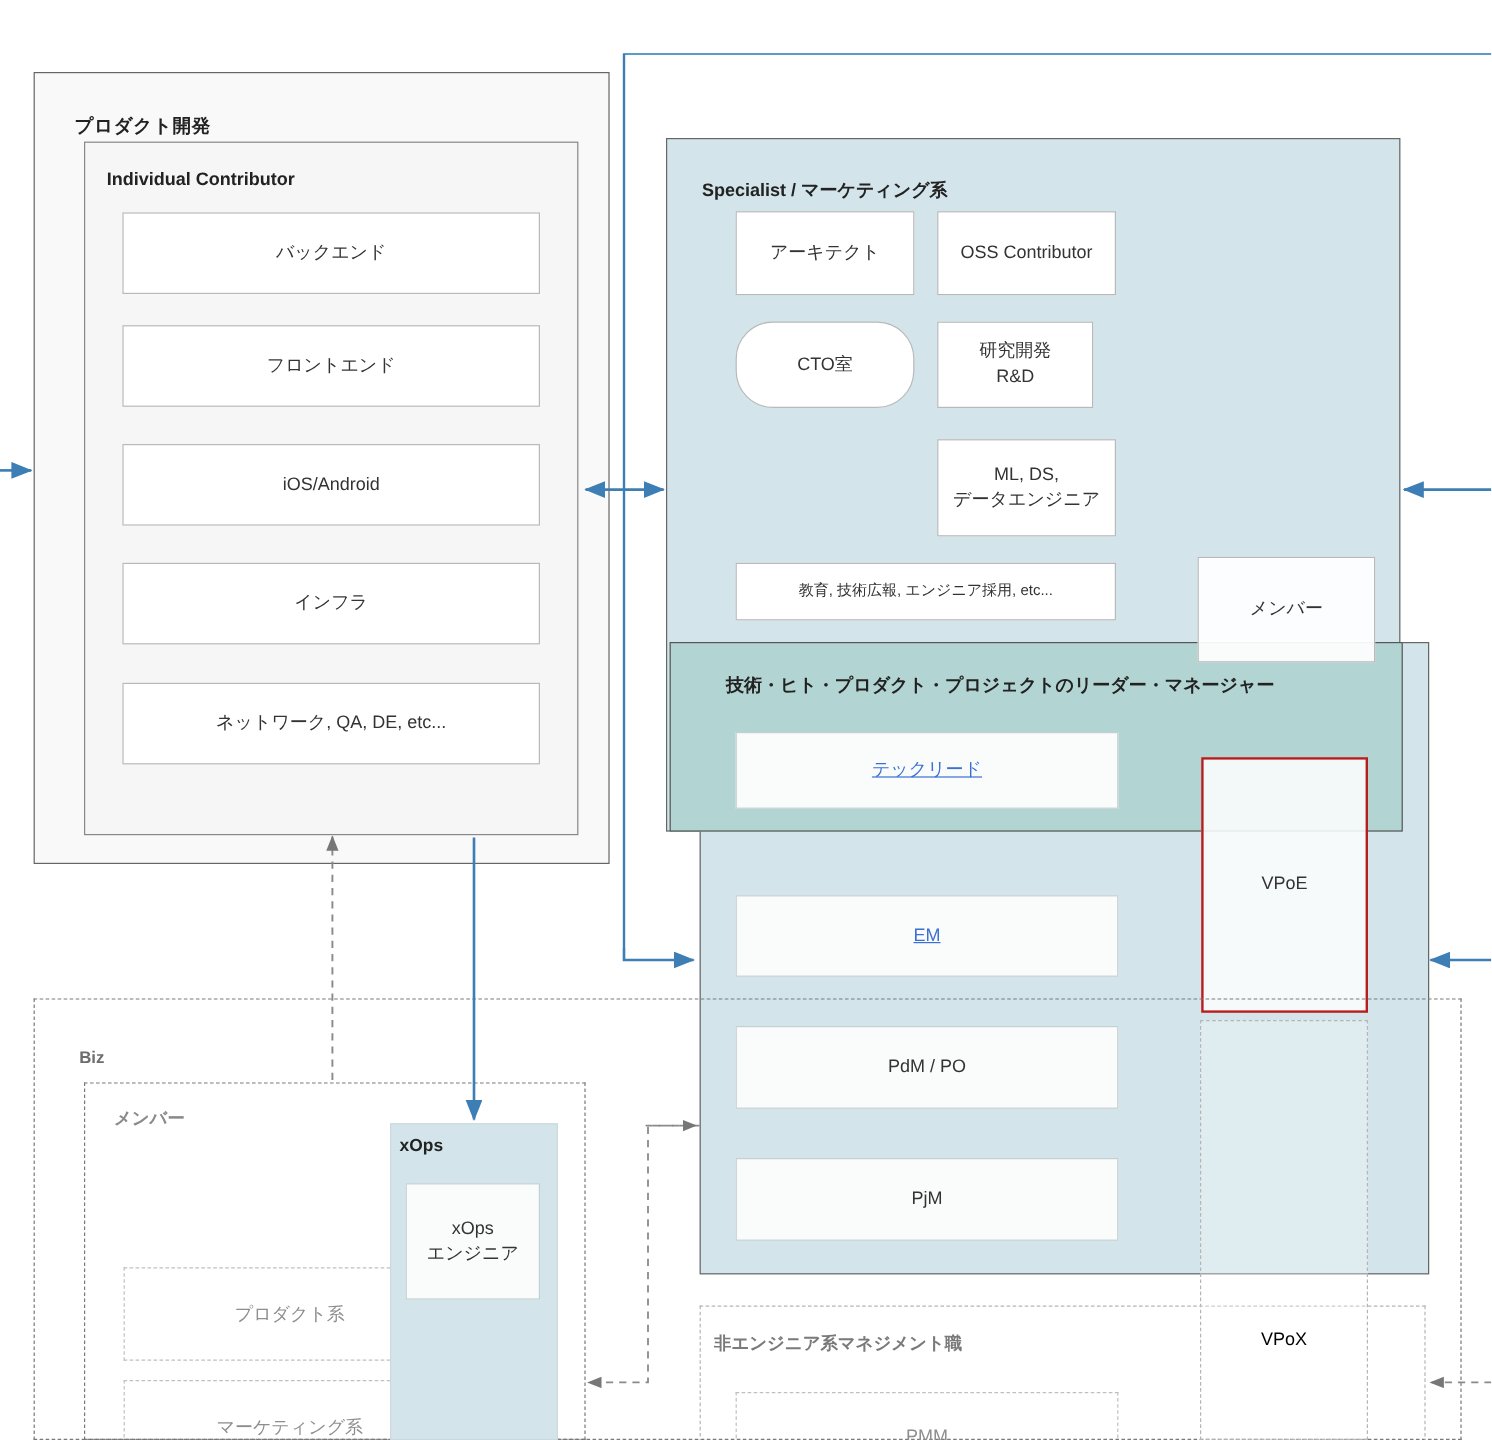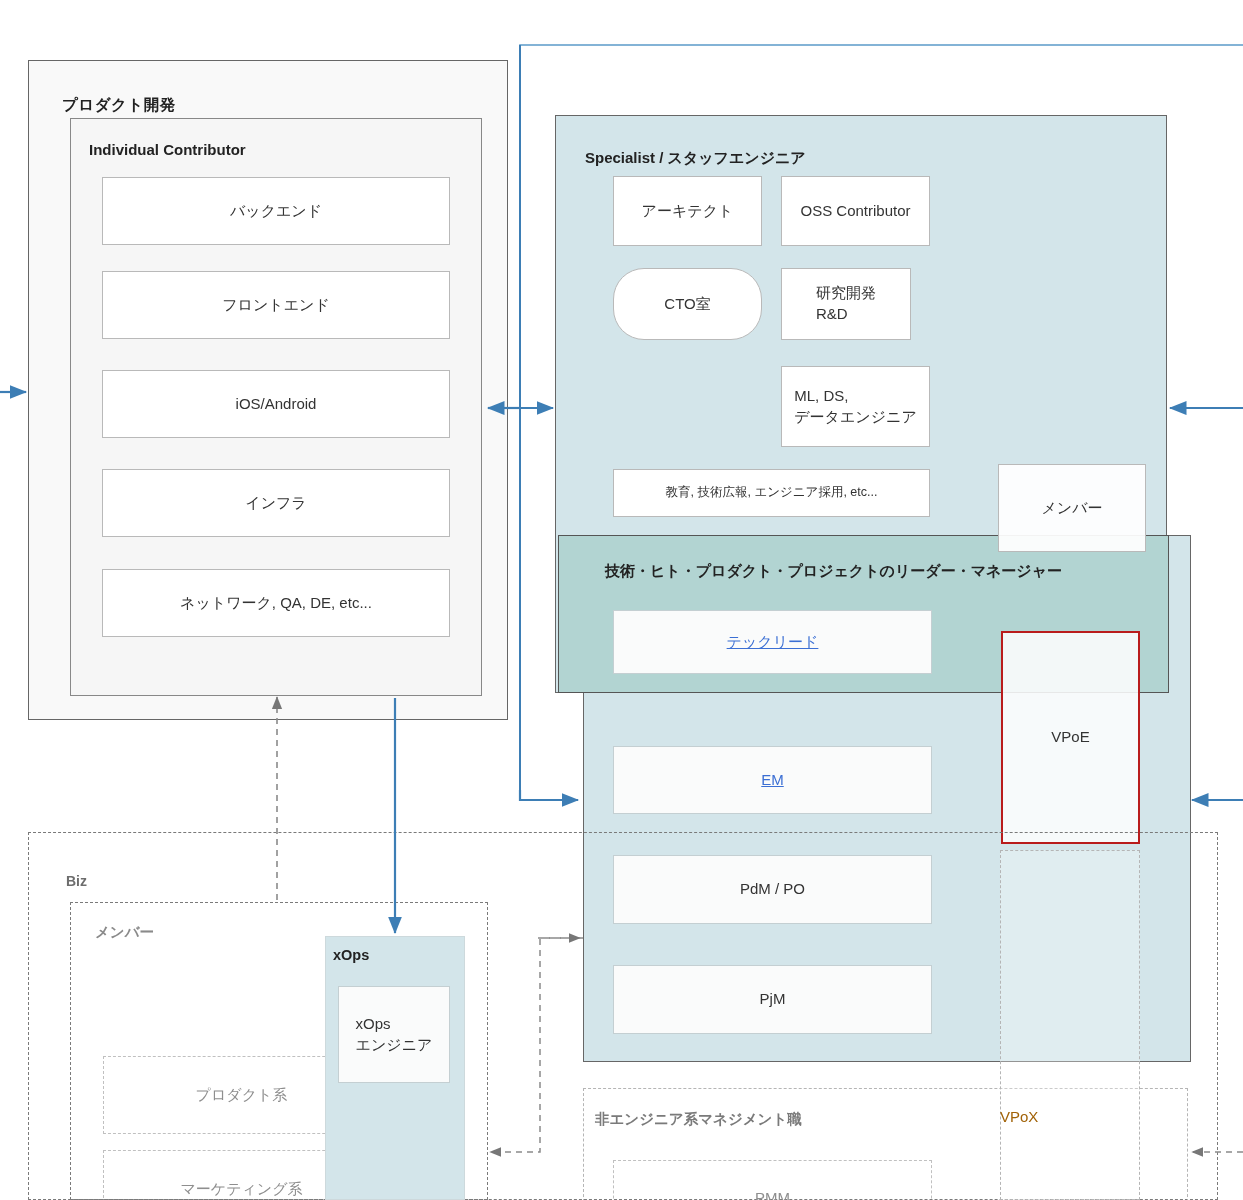--- a/index.html
+++ b/index.html
@@ -42,21 +42,21 @@
     background:#b2d4d2;border:1.4px solid #555555;
   }
   .tech-leader-title{
     left:605px;top:562px;font-size:15px;font-weight:bold;color:#222;text-align:right;
   }
 
   
   .card{
     background:#ffffff;border:1px solid #b9b9b9;
     display:flex;align-items:center;justify-content:center;
-    font-size:15px;color:#333;line-height:1.38;
+    text-align:center;font-size:15px;color:#333;line-height:1.38;
   }
   .card.soft{background:#fafbfb;border-color:#c4cfd2;}
   .card.small{font-size:12.5px;}
 
   
   .dashzone{border:1.4px dashed #7a7a7a;background:transparent;}
   .dashzone.light{border:1.2px dashed #b5b5b5;}
   .dashlabel{font-size:14px;font-weight:bold;color:#6d6d6d;}
   .dashlabel.norm{font-weight:bold;color:#7a7a7a;font-size:14.5px;}
   .dashitem{
@@ -90,21 +90,21 @@
   <div class="abs ic-box"></div>
   <div class="abs ic-title">Individual Contributor</div>
 
   <div class="abs card" style="left:102px;top:177px;width:348px;height:68px;">バックエンド</div>
   <div class="abs card" style="left:102px;top:271px;width:348px;height:68px;">フロントエンド</div>
   <div class="abs card" style="left:102px;top:370px;width:348px;height:68px;">iOS/Android</div>
   <div class="abs card" style="left:102px;top:469px;width:348px;height:68px;">インフラ</div>
   <div class="abs card" style="left:102px;top:569px;width:348px;height:68px;">ネットワーク, QA, DE, etc...</div>
 
   <div class="abs spec-box"></div>
-  <div class="abs spec-title">Specialist / スタッフエンジニア</div>
+  <div class="abs spec-title">Specialist / マーケティング系</div>
 
   <div class="abs card" style="left:613px;top:176px;width:149px;height:70px;">アーキテクト</div>
   <div class="abs card" style="left:781px;top:176px;width:149px;height:70px;">OSS Contributor</div>
   <div class="abs card" style="left:613px;top:268px;width:149px;height:72px;border-radius:31px;">CTO室</div>
   <div class="abs card" style="left:781px;top:268px;width:130px;height:72px;white-space:pre-line;">研究開発
 R&amp;D</div>
 
 
   <div class="abs card" style="left:781px;top:366px;width:149px;height:81px;white-space:pre-line;">ML, DS,
 データエンジニア</div>
@@ -140,21 +140,21 @@
   <div class="abs xops-box"></div>
   <div class="abs xops-title">xOps</div>
   <div class="abs card soft" style="left:338px;top:986px;width:112px;height:97px;white-space:pre-line;">xOps
 エンジニア</div>
 
   <div class="abs dashzone light" style="left:583px;top:1088px;width:605px;height:200px;"></div>
   <div class="abs dashlabel norm" style="left:595px;top:1110px;color:#7a7a7a;">非エンジニア系マネジメント職</div>
   <div class="abs dashitem" style="left:613px;top:1160px;width:319px;height:74px;">PMM</div>
 
   <div class="abs vpox-zone"></div>
-  <div class="abs" style="left:1000px;top:1108px;width:140px;text-align:left;font-size:15px;color:#a16207;">VPoX</div>
+  <div class="abs" style="left:1000px;top:1108px;width:140px;text-align:center;font-size:15px;color:#000000;">VPoX</div>
 
   <svg class="overlay">
     <defs>
       <marker id="ahB" markerWidth="9" markerHeight="9" refX="7.5" refY="3.2" orient="auto" markerUnits="strokeWidth">
         <path d="M0,0 L8,3.2 L0,6.4 z" fill="#3d7eb5"></path>
       </marker>
       <marker id="ahBl" markerWidth="9" markerHeight="9" refX="7.5" refY="3.2" orient="auto" markerUnits="strokeWidth">
         <path d="M0,0 L8,3.2 L0,6.4 z" fill="#3d7eb5"></path>
       </marker>
       <marker id="ahG" markerWidth="9" markerHeight="9" refX="7.5" refY="3.2" orient="auto" markerUnits="strokeWidth">

